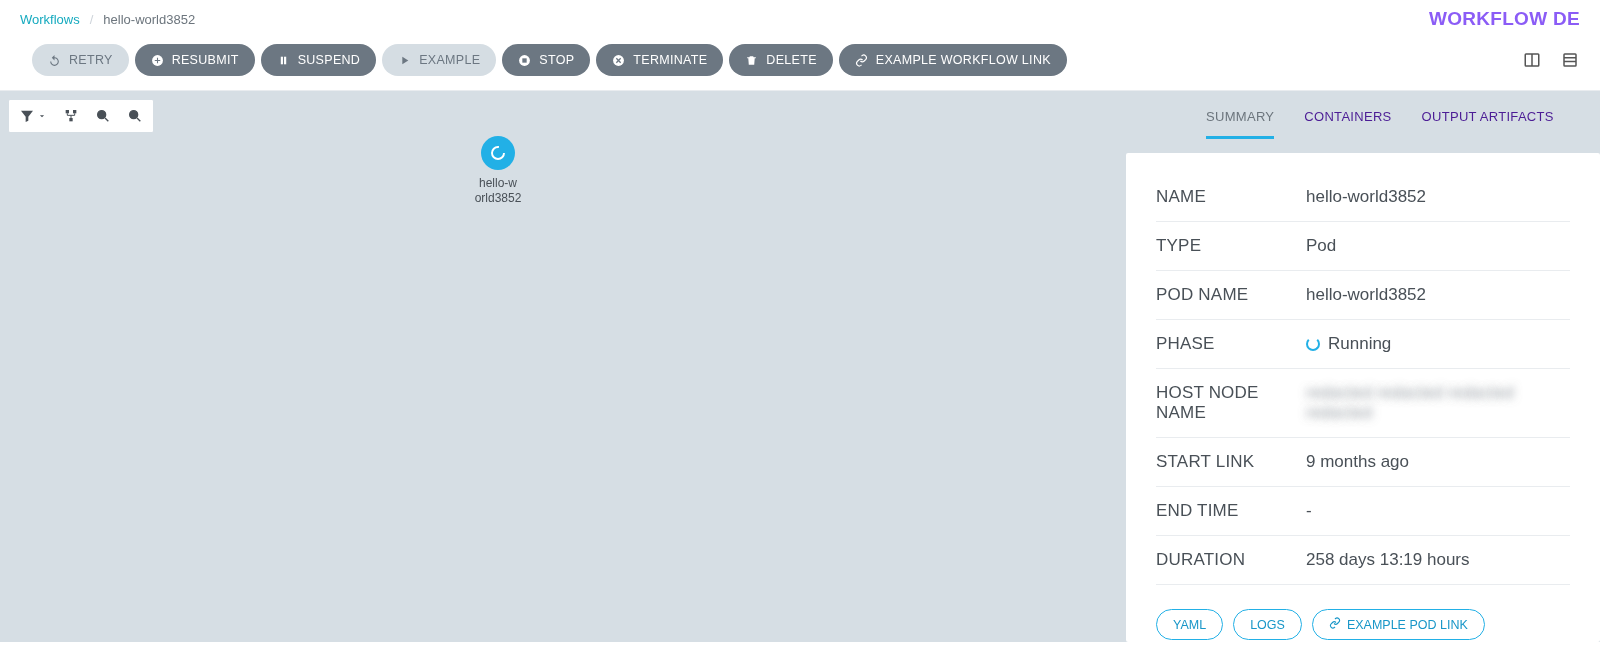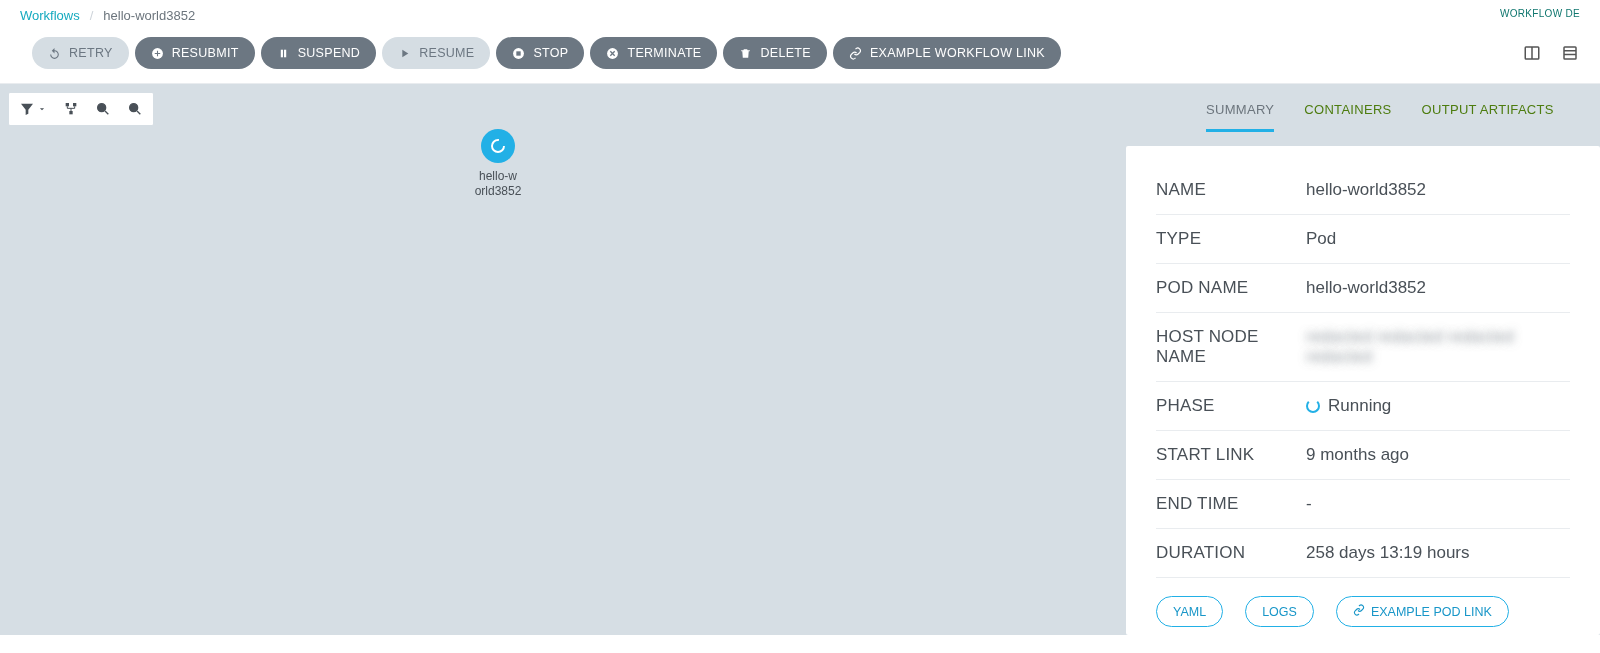--- a/index.html
+++ b/index.html
@@ -5,21 +5,21 @@
   * { box-sizing: border-box; margin: 0; padding: 0; }
   html, body { width: 1600px; height: 653px; font-family: -apple-system, BlinkMacSystemFont, "Segoe UI", Helvetica, Arial, sans-serif; background:#fff; overflow:hidden; }
   a { text-decoration:none; }
 
   
   .breadcrumb-row { display:flex; justify-content:space-between; padding:8px 20px 10px 20px; }
   .breadcrumb { display:flex; align-items:center; gap:10px; font-size:13px; }
   .breadcrumb .link { color:#15aabf; }
   .breadcrumb .sep { color:#ced4da; }
   .breadcrumb .current { color:#6c757d; }
-  .wf-details { color:#0f766e; font-size:10px; font-weight:400; letter-spacing:0.3px; white-space:nowrap; overflow:hidden; }
+  .wf-details { color:#8b5cf6; font-size:19px; font-weight:700; letter-spacing:0.3px; white-space:nowrap; overflow:hidden; }
 
   
   .toolbar-row { display:flex; align-items:center; justify-content:space-between; padding:4px 20px 14px 32px; border-bottom:1px solid #e9ecef; }
   .toolbar-left { display:flex; gap:6px; }
   .pill { display:inline-flex; align-items:center; gap:8px; border:none; border-radius:20px; padding:9px 16px; font-size:12.5px; font-weight:500; letter-spacing:0.3px; cursor:pointer; white-space:nowrap; }
   .pill svg { width:13px; height:13px; display:block; }
   .pill.dark { background:#6c7782; color:#fff; }
   .pill.light { background:#d5dde3; color:#6c7782; }
   .toolbar-right { display:flex; gap:18px; align-items:center; color:#555; }
   .icon-btn { display:inline-flex; align-items:center; justify-content:center; width:20px; height:20px; cursor:pointer; }
@@ -33,33 +33,33 @@
   .canvas-tools svg { width:16px; height:16px; fill:#495057; }
 
   .node { position:absolute; top:45px; left:468px; text-align:center; }
   .node-circle { width:34px; height:34px; border-radius:50%; background:#22b0e6; margin:0 auto 6px; display:flex; align-items:center; justify-content:center; }
   .node-circle svg { width:18px; height:18px; }
   .node-label { font-size:12px; color:#495057; line-height:1.25; width:60px; margin:0 auto; word-wrap:break-word;text-align:center; }
 
   
   .side { width:492px; background:#d6dee4; display:flex; flex-direction:column; }
   .tabs { display:flex; gap:30px; padding:18px 16px 0 98px; font-size:13px; letter-spacing:0.3px; }
-  .tab { padding-bottom:12px; cursor:pointer; color:#4d7c0f; border-bottom:3px solid transparent; }
+  .tab { padding-bottom:12px; cursor:pointer; color:#4c1d95; border-bottom:3px solid transparent; }
   .tab.active { color:#6c757d; border-bottom-color:#22b0e6; }
 
   .card { background:#fff; margin:14px 0 0 18px; padding:20px 30px 24px 30px; border-radius:2px; flex:1; overflow:auto; }
   .kv { display:flex; padding:14px 0; border-bottom:1px solid #e9ecef; font-size:17px; }
   .kv:last-of-type { border-bottom:none; }
   .kv .k { width:150px; color:#495057; font-weight:400; letter-spacing:0.2px; }
   .kv .v { flex:1; color:#495057; display:flex; align-items:center; gap:8px; }
   .kv .v.blur { color:transparent; text-shadow:0 0 8px rgba(100,110,120,0.7); user-select:none; }
 
   .status-ring { width:14px; height:14px; border:2px solid #22b0e6; border-top-color:transparent; border-radius:50%; display:inline-block; }
 
-  .card-buttons { display:flex; gap:22px; margin-top:18px; flex-wrap:wrap; }
+  .card-buttons { display:flex; gap:10px; margin-top:24px; flex-wrap:wrap; }
   .outline-btn { display:inline-flex; align-items:center; gap:6px; border:1px solid #22b0e6; color:#1896c8; background:#fff; border-radius:18px; padding:7px 16px; font-size:12.5px; font-weight:500; cursor:pointer; white-space:nowrap; }
   .outline-btn svg { width:12px; height:12px; }
 </style>
 </head>
 <body>
 
 <div class="breadcrumb-row">
   <div class="breadcrumb">
     <a class="link">Workflows</a>
     <span class="sep">/</span>
@@ -95,21 +95,21 @@
           </svg>
         </span>
       <span>SUSPEND</span>
     </button>
     <button class="pill light">
       <span>
           <svg viewBox="0 0 24 24" fill="currentColor">
             <path d="M8 5v14l11-7z"></path>
           </svg>
         </span>
-      <span>RESUME</span>
+      <span>EXAMPLE</span>
     </button>
     <button class="pill dark">
       <span>
           <svg viewBox="0 0 24 24">
             <circle cx="12" cy="12" r="10" fill="#fff"></circle>
             <rect x="8" y="8" width="8" height="8" fill="#6c7782"></rect>
           </svg>
         </span>
       <span>STOP</span>
     </button>
@@ -219,29 +219,29 @@
       </div>
       <div class="kv">
         <div class="k">TYPE</div>
         <div class="v">Pod</div>
       </div>
       <div class="kv">
         <div class="k">POD NAME</div>
         <div class="v">hello-world3852</div>
       </div>
       <div class="kv">
-        <div class="k">HOST NODE NAME</div>
-        <div class="v blur">redacted redacted redacted redacted</div>
-      </div>
-      <div class="kv">
         <div class="k">PHASE</div>
         <div class="v">
           <span class="status-ring"></span>
           <span>Running</span>
         </div>
+      </div>
+      <div class="kv">
+        <div class="k">HOST NODE NAME</div>
+        <div class="v blur">redacted redacted redacted redacted</div>
       </div>
       <div class="kv">
         <div class="k">START LINK</div>
         <div class="v">9 months ago</div>
       </div>
       <div class="kv">
         <div class="k">END TIME</div>
         <div class="v">-</div>
       </div>
       <div class="kv">

